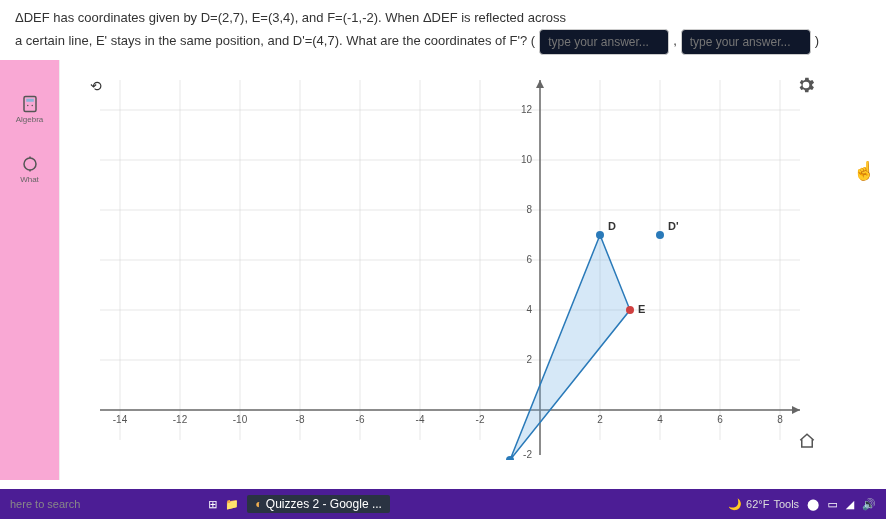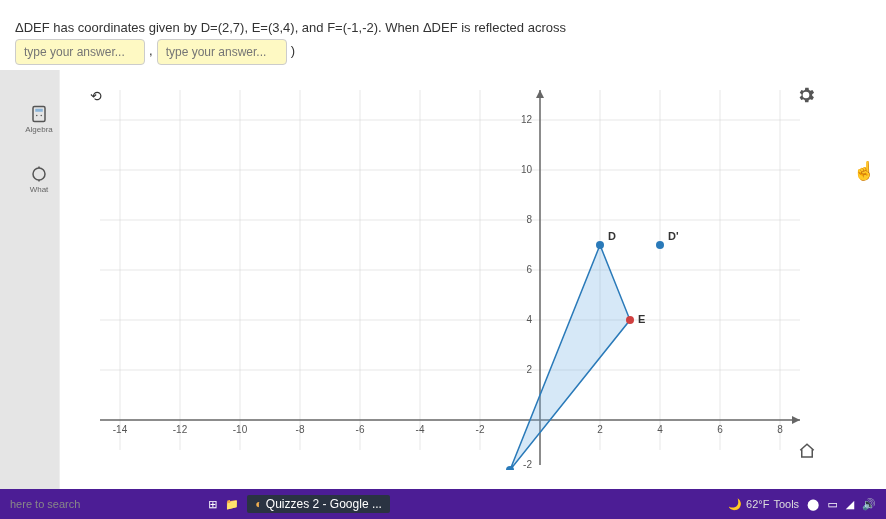--- a/index.html
+++ b/index.html
@@ -5,52 +5,52 @@
     * { margin: 0; padding: 0; box-sizing: border-box; }
     body {
       font-family: Arial, sans-serif;
       background: #fff;
       width: 886px;
       height: 519px;
       overflow: hidden;
       position: relative;
     }
     .question-area {
-      padding: 18px 15px 5px 15px;
+      padding: 8px 15px 5px 15px;
       font-size: 13px;
       color: #333;
       line-height: 1.6;
     }
     .question-row {
       display: flex;
       align-items: center;
       flex-wrap: wrap;
       gap: 4px;
     }
     .answer-input {
       border: 1px solid #ccc;
       border-radius: 4px;
       padding: 4px 8px;
       font-size: 12px;
       color: #888;
       width: 130px;
       height: 26px;
-      background: #fef9c3;
+      background: #0f172a;
     }
     .main-content {
       display: flex;
       height: 420px;
     }
     .left-sidebar {
       width: 60px;
-      background: #e5e5e5;
+      background: #f9a8d4;
       border-right: 1px solid #eee;
       display: flex;
       flex-direction: column;
-      align-items: flex-end;
+      align-items: center;
       padding-top: 30px;
       gap: 20px;
     }
     .sidebar-btn {
       width: 40px;
       height: 40px;
       display: flex;
       flex-direction: column;
       align-items: center;
       justify-content: center;
@@ -159,20 +159,21 @@
     .point-f { fill: #2a7ab9; }
   </style>
 </head>
 <body>
 
 <div class="question-area">
   <div class="question-row">
     <span>ΔDEF has coordinates given by D=(2,7), E=(3,4), and F=(-1,-2). When ΔDEF is reflected across</span>
   </div>
   <div class="question-row">
+    <span>a certain line, E' stays in the same position, and D'=(4,7). What are the coordinates of F'? (</span>
     <input class="answer-input" placeholder="type your answer..." style="">
     <span>,</span>
     <input class="answer-input" placeholder="type your answer..." style="">
     <span>)</span>
   </div>
 </div>
 
 <div class="main-content">
   <div class="left-sidebar">
     <div class="sidebar-btn">

